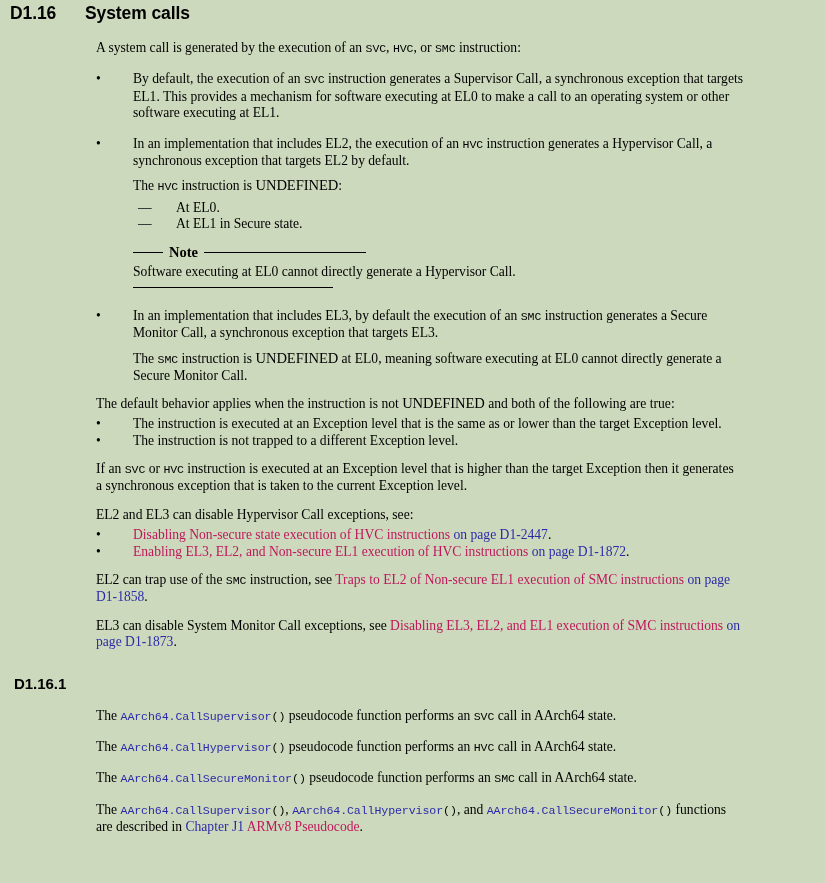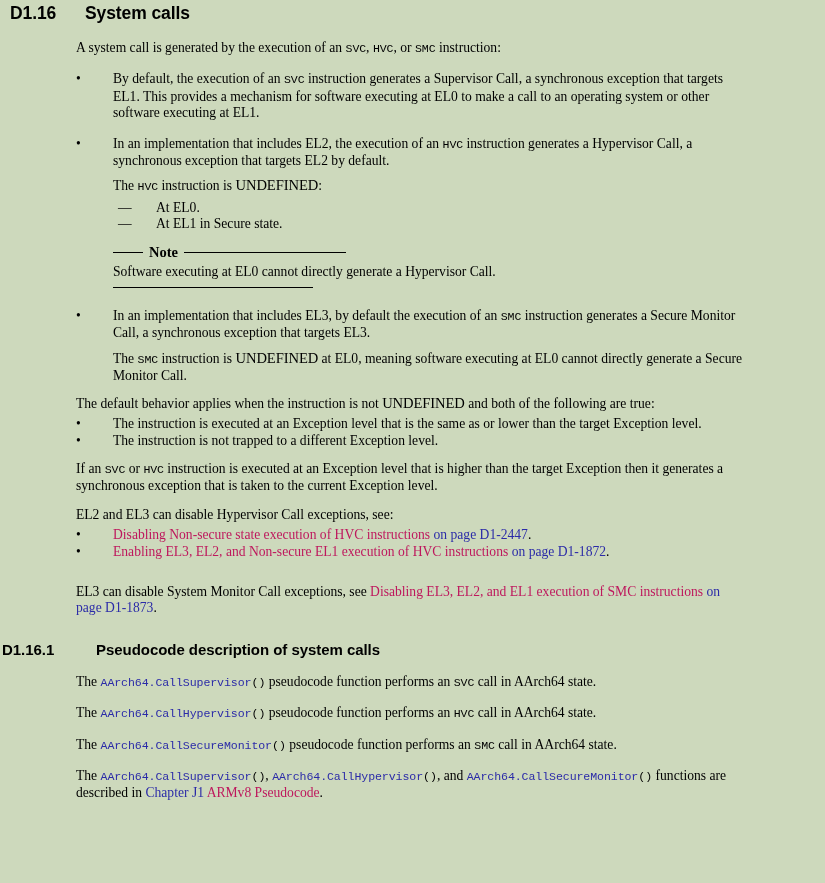--- a/index.html
+++ b/index.html
@@ -34,28 +34,28 @@
     letter-spacing: -0.1px;
   }
   .h1 .num { width: 75px; flex: 0 0 75px; }
   .h2 {
     font-family: "Liberation Sans", sans-serif;
     font-weight: bold;
     font-size: 15px;
     color: #000;
     display: flex;
     align-items: baseline;
-    padding-left: 2px;
+    padding-left: 14px;
     letter-spacing: -0.05px;
   }
   .h2 .num { width: 94px; flex: 0 0 94px; }
 
   
   .body-col {
-    margin-left: 76px;
+    margin-left: 96px;
     margin-right: 3px;
   }
   p.para {
     font-size: 13.6px;
     line-height: 16.4px;
     margin: 0;
     text-align: left;
   }
 
   
@@ -267,32 +267,32 @@
       <span class="mark">•</span>
       <span class="btext"><a href="#" style="text-decoration:none"><span class="lnk-i">Disabling Non-secure state execution of HVC instructions</span><span class="lnk"> on page D1-2447</span></a><span>.</span></span>
     </div>
     <div class="bullet-row">
       <span class="mark">•</span>
       <span class="btext"><a href="#" style="text-decoration:none"><span class="lnk-i">Enabling EL3, EL2, and Non-secure EL1 execution of HVC instructions</span><span class="lnk"> on page D1-1872</span></a><span>.</span></span>
     </div>
 
     <div class="gap-12"></div>
 
+    <p class="para"><span>EL2 can trap use of the </span><span class="mono">SMC</span><span> instruction, see </span><a href="#" style="text-decoration:none"><span class="lnk-i">Traps to EL2 of Non-secure EL1 execution of SMC instructions</span><span class="lnk"> on page D1-1858</span></a><span>.</span></p>
 
     <div class="gap-12"></div>
 
     <p class="para"><span>EL3 can disable System Monitor Call exceptions, see </span><a href="#" style="text-decoration:none"><span class="lnk-i">Disabling EL3, EL2, and EL1 execution of SMC instructions</span><span class="lnk"> on page D1-1873</span></a><span>.</span></p>
 
   </div>
 
   <div class="gap-24"></div>
 
   <div class="h2">
     <span class="num">D1.16.1</span>
-    <span>Pseudocode description of system calls</span>
   </div>
 
   <div class="gap-16"></div>
 
   <div class="body-col">
 
     <p class="para"><span>The </span><span class="fn">AArch64.CallSupervisor</span><span class="paren">()</span><span> pseudocode function performs an </span><span class="mono">SVC</span><span> call in AArch64 state.</span></p>
 
     <div class="gap-14"></div>
 

